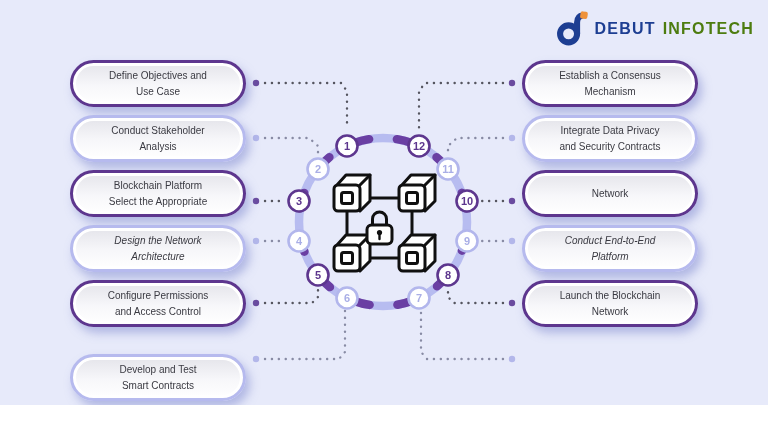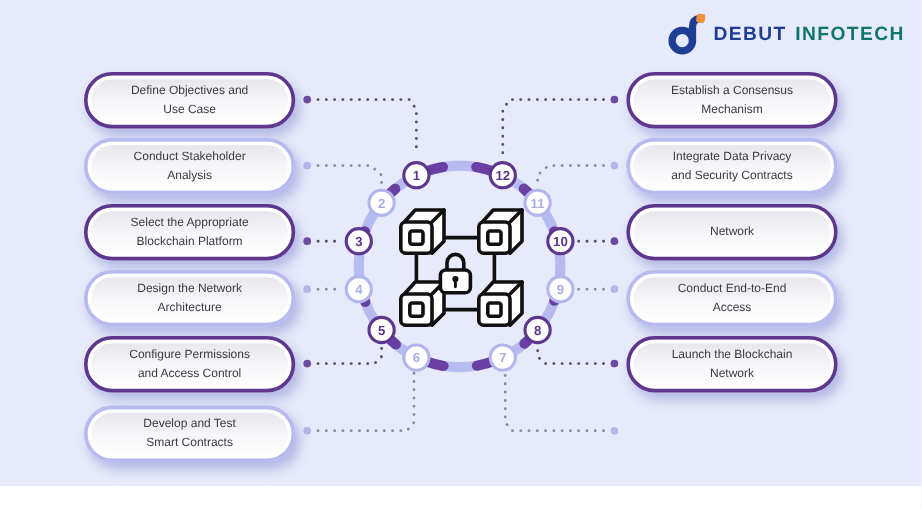--- a/index.html
+++ b/index.html
@@ -5,37 +5,37 @@
   html,body{margin:0;padding:0;}
   .canvas{
     position:relative;width:768px;height:405px;overflow:hidden;
     background:#e7eafa;
     font-family:"Liberation Sans", sans-serif;
   }
   
   .logo{position:absolute;top:11px;right:14px;display:flex;align-items:center;gap:7px;}
   .logo .word{font-size:16px;font-weight:700;letter-spacing:1.2px;}
   .logo .w1{color:#1d3e92;}
-  .logo .w2{color:#0f766e;}
+  .logo .w2{color:#4d7c0f;}
   
   .pill{
     position:absolute;width:176px;height:47px;box-sizing:border-box;
     border-radius:24px;
     display:flex;flex-direction:column;align-items:center;justify-content:center;
     text-align:center;
     background:linear-gradient(180deg,#e4e4ea 0%,#f7f7fa 55%,#ffffff 100%);
     box-shadow:inset 0 0 0 3px #ffffff, 4px 6px 10px rgba(124,134,205,.50);
   }
   .pill.dark{border:3px solid #5d368e;}
   .pill.light{border:3px solid #b6baee;}
   .pill span{display:block;font-size:10px;line-height:15.5px;color:#3a3a42;}
   .colL{left:70px;}
   .colR{left:522px;align-items:center;}
   .r1{top:60px;}.r2{top:115px;}.r3{top:170px;}
-  .r4{top:225px;}.r5{top:280px;}.r6{top:338px;}
+  .r4{top:225px;font-style:italic;}.r5{top:280px;}.r6{top:354px;}
   
   .diagram{position:absolute;left:0;top:0;}
   .ring-base{fill:none;stroke:#b7bcf0;stroke-width:8.5;}
   .ring-dash{fill:none;stroke:#6a3fa3;stroke-width:8.5;stroke-linecap:round;stroke-dasharray:16 28;}
   .node-c{fill:#ffffff;stroke-width:2.6;}
   .node-c.d{stroke:#5d368e;}
   .node-c.l{stroke:#b2b6ec;}
   .node-t{font-family:"Liberation Sans",sans-serif;font-size:11px;font-weight:700;text-anchor:middle;}
   .node-t.d{fill:#5d368e;}
   .node-t.l{fill:#a9aee6;}
@@ -209,22 +209,22 @@
 
   <div class="pill dark colL r1">
     <span>Define Objectives and</span>
     <span>Use Case</span>
   </div>
   <div class="pill light colL r2">
     <span>Conduct Stakeholder</span>
     <span>Analysis</span>
   </div>
   <div class="pill dark colL r3">
+    <span>Blockchain Platform</span>
     <span>Select the Appropriate</span>
-    <span>Blockchain Platform</span>
   </div>
   <div class="pill light colL r4">
     <span>Design the Network</span>
     <span>Architecture</span>
   </div>
   <div class="pill dark colL r5">
     <span>Configure Permissions</span>
     <span>and Access Control</span>
   </div>
   <div class="pill light colL r6">
@@ -238,20 +238,20 @@
   </div>
   <div class="pill light colR r2">
     <span>Integrate Data Privacy</span>
     <span>and Security Contracts</span>
   </div>
   <div class="pill dark colR r3">
     <span>Network</span>
   </div>
   <div class="pill light colR r4">
     <span>Conduct End-to-End</span>
-    <span>Access</span>
+    <span>Platform</span>
   </div>
   <div class="pill dark colR r5">
     <span>Launch the Blockchain</span>
     <span>Network</span>
   </div>
 
 </div>
 
 </body></html>

